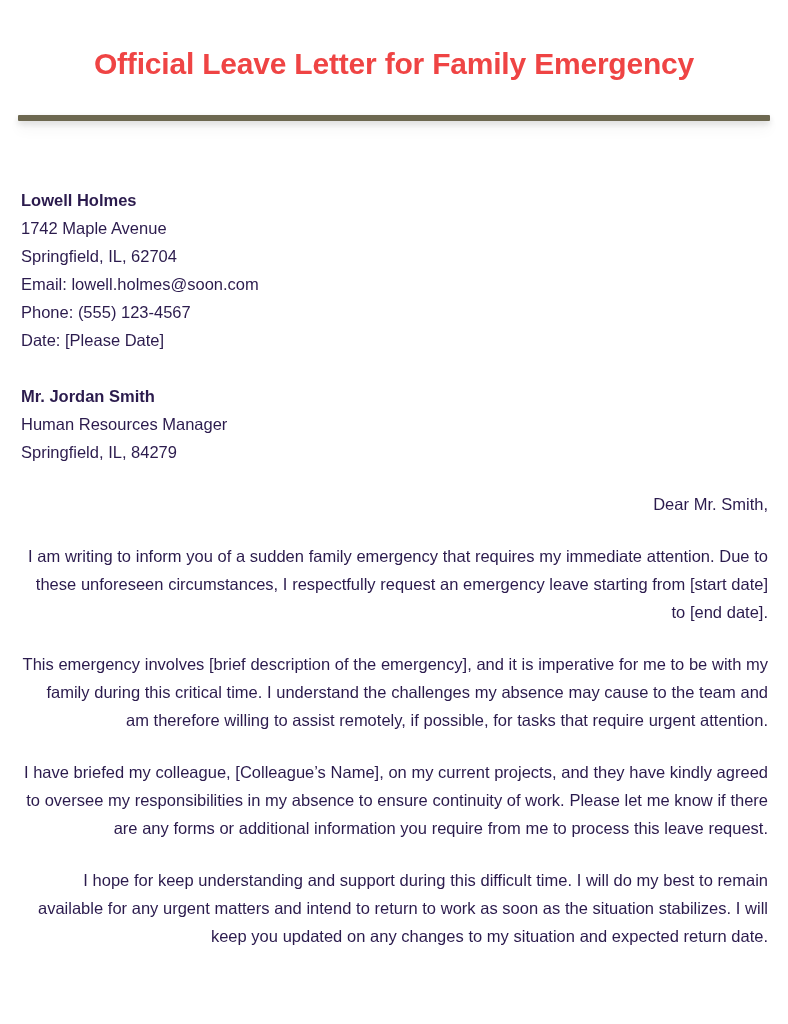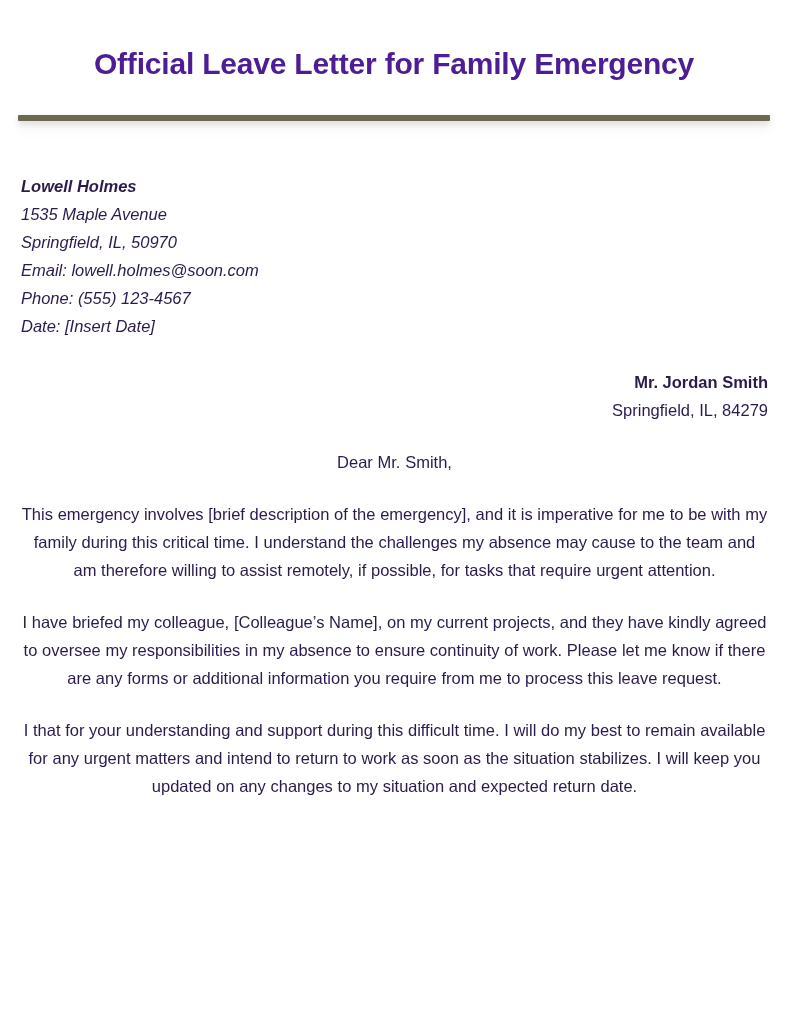--- a/index.html
+++ b/index.html
@@ -25,21 +25,21 @@
   }
 
   .doc-title {
     margin: 0;
     padding-top: 44px;
     text-align: center;
     font-size: 30px;
     line-height: 40px;
     font-weight: 700;
     letter-spacing: -0.2px;
-    color: #4c1d95;
+    color: #ef4444;
     font-family: "Liberation Sans", sans-serif;
   }
 
   .divider-wrap {
     margin-top: 31px;
     padding: 0 0px;
   }
   .divider {
     height: 6px;
     width: 752px;
@@ -53,44 +53,42 @@
     color: #2b1b4d;
     font-size: 16.5px;
     line-height: 28px;
     font-family: "Liberation Sans", sans-serif;
   }
 
   .block {
     margin: 0;
   }
   .addr-block {
-    margin-top: 51px;
-    font-style: italic;
+    margin-top: 65px;
   }
   .recipient-block {
     margin-top: 28px;
-    text-align: right;
   }
   .line {
     display: block;
     white-space: pre-wrap;
   }
   .line.bold {
     font-weight: 700;
   }
 
   .salutation {
     margin-top: 24px;
   }
 
   p.para {
     margin: 0;
     margin-top: 24px;
     line-height: 28px;
-    text-align: center;
+    text-align: right;
     word-spacing: 0.1px;
   }
 
   .spacer-end {
     height: 18px;
   }
 </style>
 </head>
 <body>
 
@@ -99,37 +97,39 @@
   <h1 class="doc-title">Official Leave Letter for Family Emergency</h1>
 
   <div class="divider-wrap">
     <div class="divider"></div>
   </div>
 
   <div class="letter-body">
 
     <div class="block addr-block">
       <span class="line bold">Lowell Holmes</span>
-      <span class="line">1535 Maple Avenue</span>
-      <span class="line">Springfield, IL, 50970</span>
+      <span class="line">1742 Maple Avenue</span>
+      <span class="line">Springfield, IL, 62704</span>
       <span class="line">Email: lowell.holmes@soon.com</span>
       <span class="line">Phone: (555) 123-4567</span>
-      <span class="line">Date: [Insert Date]</span>
+      <span class="line">Date: [Please Date]</span>
     </div>
 
     <div class="block recipient-block">
       <span class="line bold">Mr. Jordan Smith</span>
+      <span class="line">Human Resources Manager</span>
       <span class="line">Springfield, IL, 84279</span>
     </div>
 
     <p class="para salutation">Dear Mr. Smith,</p>
 
+    <p class="para">I am writing to inform you of a sudden family emergency that requires my immediate attention. Due to these unforeseen circumstances, I respectfully request an emergency leave starting from [start date] to [end date].</p>
 
     <p class="para">This emergency involves [brief description of the emergency], and it is imperative for me to be with my family during this critical time. I understand the challenges my absence may cause to the team and am therefore willing to assist remotely, if possible, for tasks that require urgent attention.</p>
 
     <p class="para">I have briefed my colleague, [Colleague’s Name], on my current projects, and they have kindly agreed to oversee my responsibilities in my absence to ensure continuity of work. Please let me know if there are any forms or additional information you require from me to process this leave request.</p>
 
-    <p class="para">I that for your understanding and support during this difficult time. I will do my best to remain available for any urgent matters and intend to return to work as soon as the situation stabilizes. I will keep you updated on any changes to my situation and expected return date.</p>
+    <p class="para">I hope for keep understanding and support during this difficult time. I will do my best to remain available for any urgent matters and intend to return to work as soon as the situation stabilizes. I will keep you updated on any changes to my situation and expected return date.</p>
 
     <div class="spacer-end"></div>
   </div>
 
 </div>
 
 </body></html>

